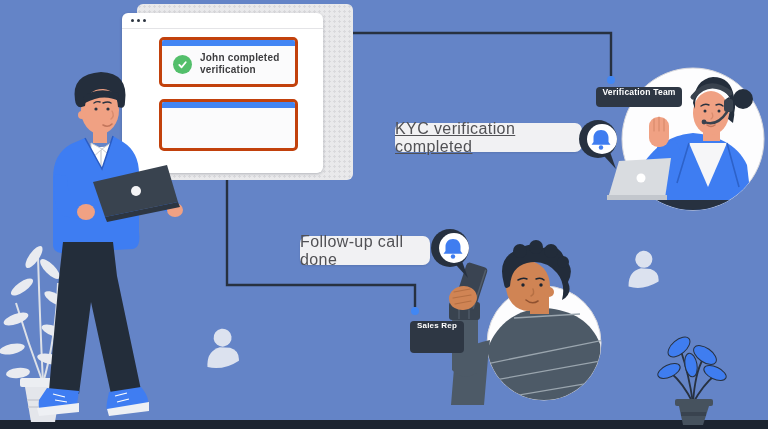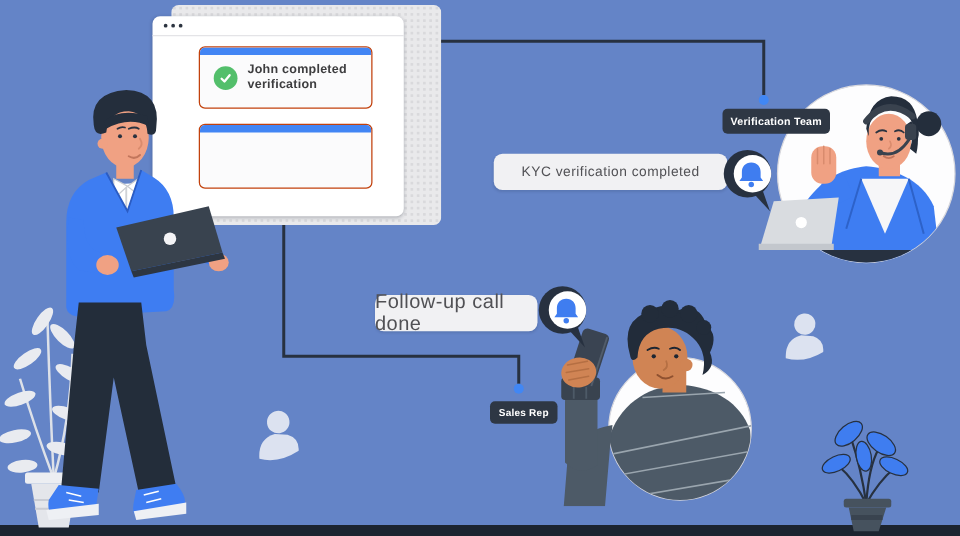--- a/index.html
+++ b/index.html
@@ -10,36 +10,36 @@
   #ground{left:0;top:420px;width:768px;height:9px;background:#1c2430;}
   
   #connectors{left:0;top:0;width:768px;height:429px;pointer-events:none;}
   
   #shadow-window{left:137px;top:4px;width:216px;height:176px;background:#e9e9eb;border-radius:6px;
     background-image:radial-gradient(#d9d9dc 1px,transparent 1.2px);background-size:5px 5px;}
   #main-window{left:122px;top:13px;width:201px;height:160px;background:#ffffff;border-radius:6px;
     box-shadow:0 1px 3px rgba(20,28,45,.25);}
   #titlebar{position:relative;height:15px;border-bottom:1.5px solid #e4e4e7;display:flex;align-items:center;padding-left:9px;gap:3px;}
   .tb-dot{width:3px;height:3px;border-radius:50%;background:#2c3440;}
-  .notif-card{position:absolute;left:37px;width:139px;background:#fbfbfc;border:1px solid #c2410c;border-radius:5px;overflow:hidden;box-sizing:border-box;}
+  .notif-card{position:absolute;left:37px;width:139px;background:#fbfbfc;border:3px solid #c2410c;border-radius:5px;overflow:hidden;box-sizing:border-box;}
   #card-0{top:24px;height:50px;}
   #card-1{top:86px;height:52px;}
   .card-bar{height:6px;background:#4285f4;}
   .card-body{display:flex;align-items:center;gap:8px;padding:6px 8px 6px 11px;}
   .check-circle{flex:0 0 auto;width:19px;height:19px;border-radius:50%;background:#53bf6b;display:flex;align-items:center;justify-content:center;}
   .card-text{font-size:10px;font-weight:700;color:#3d3d3f;line-height:12px;letter-spacing:.2px;}
   
-  .tag{background:#2e3744;color:#ffffff;border-radius:4px;display:flex;align-items:center;justify-content:center;
-    font-weight:700;letter-spacing:.2px;}
+  .tag{background:#2e3744;color:#ffffff;border-radius:4px;display:flex;justify-content:center;
+    font-weight:700;letter-spacing:.2px;margin-left:18px;}
   #vt-label{left:578px;top:87px;width:86px;height:20px;font-size:8.5px;}
-  #sr-label{left:392px;top:321px;width:54px;height:18px;font-size:8px;}
+  #sr-label{left:392px;top:321px;width:54px;height:32px;font-size:8px;}
   
   .pill{background:#f1f1f3;border-radius:7px;display:flex;align-items:center;justify-content:center;
     color:#515155;letter-spacing:.4px;box-shadow:0 1px 2px rgba(20,28,45,.12);}
-  #kyc-pill{left:395px;top:123px;width:187px;height:29px;font-size:11px;}
+  #kyc-pill{left:395px;top:123px;width:187px;height:29px;font-size:16px;text-decoration:underline;}
   #fu-pill{left:300px;top:236px;width:130px;height:29px;font-size:16px;}
   
   .bubble{width:48px;height:54px;}
   #kyc-bubble{left:576px;top:117px;}
   #fu-bubble{left:428px;top:226px;}
   
   #left-man{left:15px;top:70px;}
   #vt-woman{left:605px;top:61px;}
   #sales-man{left:430px;top:240px;}
   #plant-left{left:0;top:243px;}

